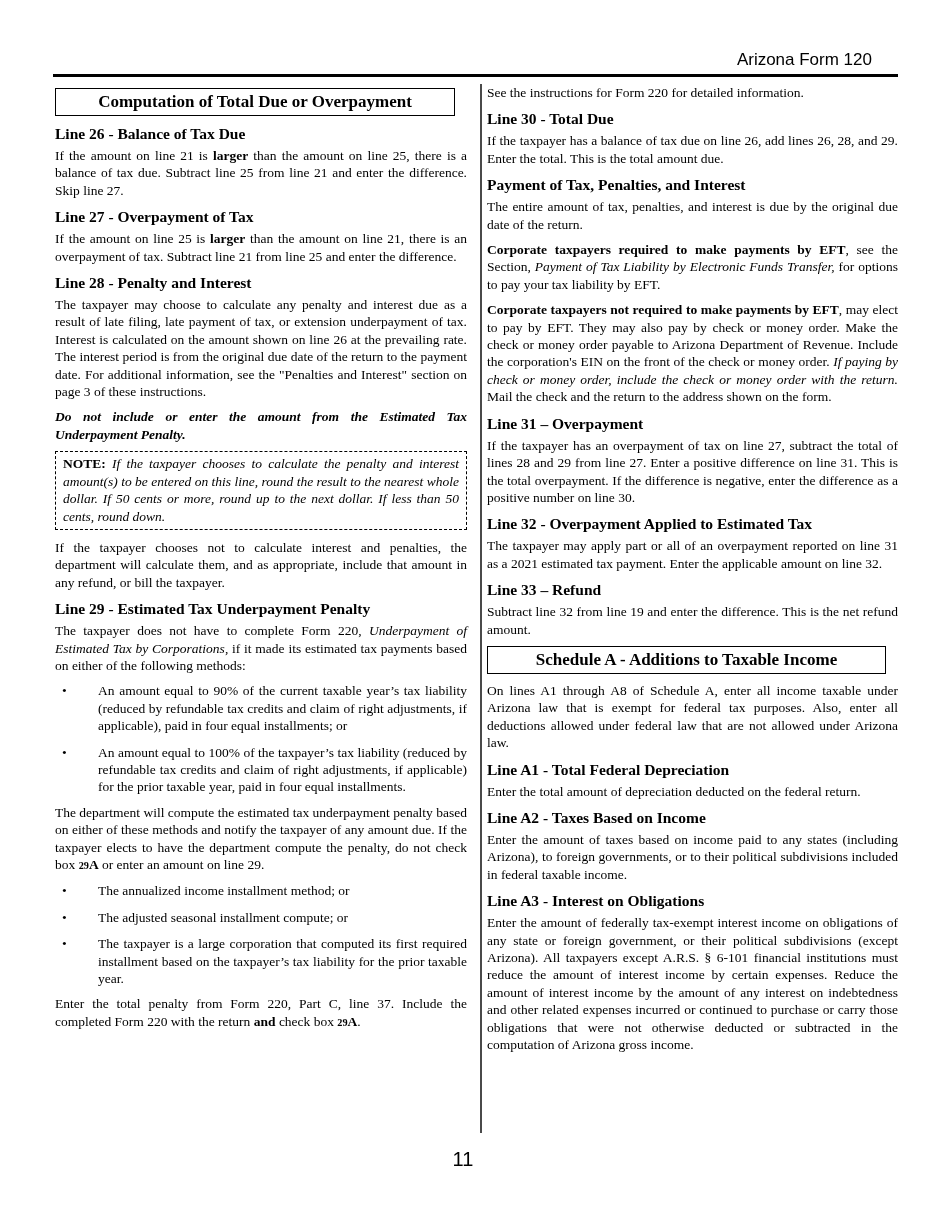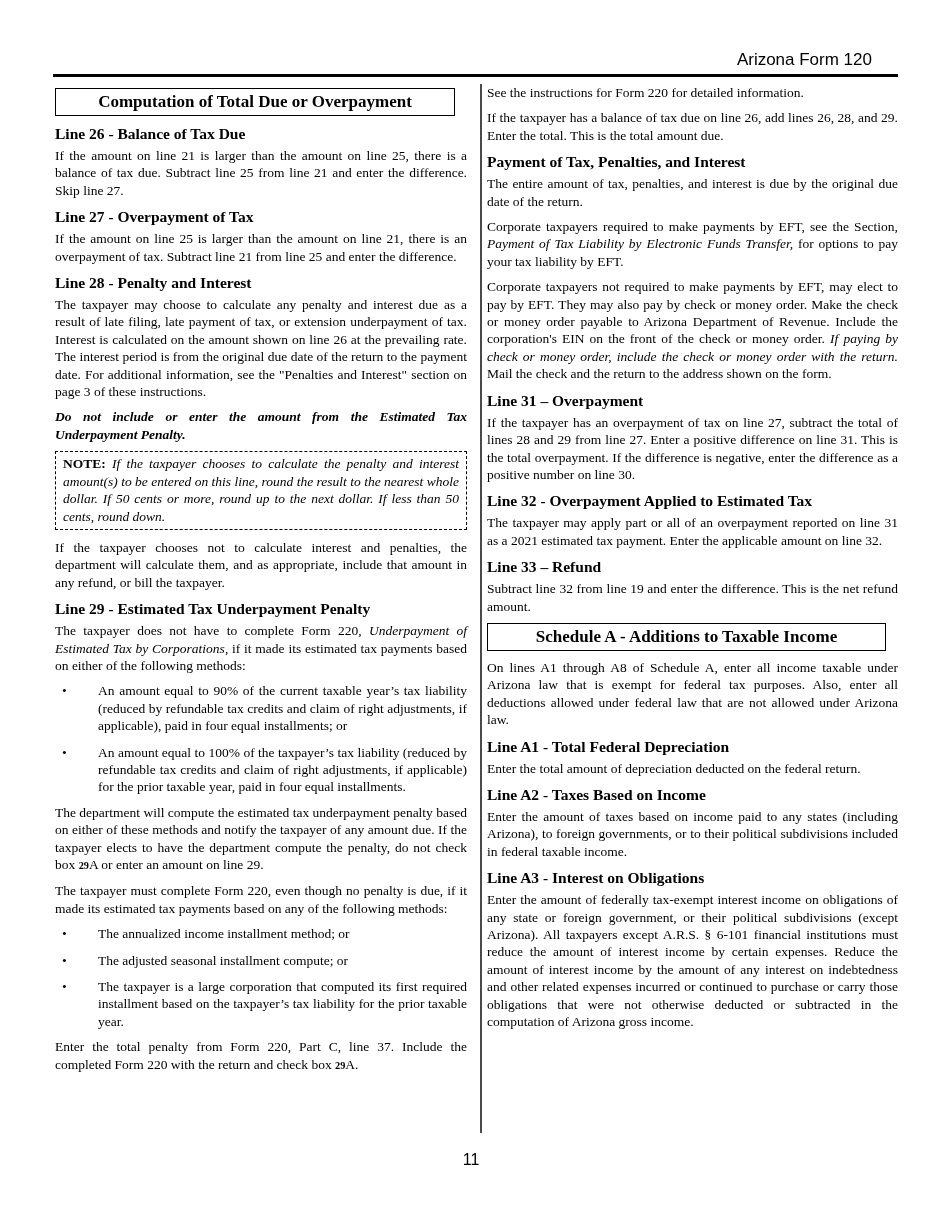--- a/index.html
+++ b/index.html
@@ -57,28 +57,28 @@
     margin:0 0 9px 0;
     text-align:justify;
   }
   .note-box .note-label{font-weight:bold;font-style:normal;}
   .note-box .note-text{font-style:italic;}
   ul.bullets{list-style:none;margin:0 0 8px 0;padding:0;}
   ul.bullets li{display:flex;margin:0 0 9px 0;}
   ul.bullets li:last-child{margin-bottom:8px;}
   .dot{width:43px;flex:0 0 43px;padding-left:7px;box-sizing:border-box;}
   .btxt{flex:1;text-align:justify;}
-  .b{font-weight:normal;}
+  .b{font-weight:bold;}
   .i{font-style:italic;margin-top:28px;}
   .sb{font-weight:bold;font-size:0.76em;}
   .page-number{
-    position:absolute;top:1151px;left:12px;width:918px;
+    position:absolute;top:1151px;left:4px;width:918px;
     text-align:center;
     font-family:"Liberation Sans","DejaVu Sans",sans-serif;
-    font-size:16px;
+    font-size:20px;
   }
 </style>
 </head>
 <body>
 
 <div class="page">
 
   <div class="header-title">Arizona Form 120</div>
   <div class="header-rule"></div>
   <div class="divider"></div>
@@ -110,21 +110,20 @@
           <span class="btxt">An amount equal to 90% of the current taxable year’s tax liability (reduced by refundable tax credits and claim of right adjustments, if applicable), paid in four equal installments; or</span>
         </li>
       <li>
           <span class="dot">•</span>
           <span class="btxt">An amount equal to 100% of the taxpayer’s tax liability (reduced by refundable tax credits and claim of right adjustments, if applicable) for the prior taxable year, paid in four equal installments.</span>
         </li>
     </ul>
 
     <div class="para"><span>The department will compute the estimated tax underpayment penalty based on either of these methods and notify the taxpayer of any amount due. If the taxpayer elects to have the department compute the penalty, do not check box </span><span class="sb">29</span><span class="b">A</span><span> or enter an amount on line 29.</span></div>
 
-    <div class="para"><span>The taxpayer </span><span class="b">must</span><span> complete Form 220, even though no penalty is due, if it made its estimated tax payments based on any of the following methods:</span></div>
 
     <ul class="bullets">
       <li>
           <span class="dot">•</span>
           <span class="btxt">The annualized income installment method; or</span>
         </li>
       <li>
           <span class="dot">•</span>
           <span class="btxt">The adjusted seasonal installment compute; or</span>
         </li>
@@ -135,20 +134,21 @@
     </ul>
 
     <div class="para"><span>Enter the total penalty from Form 220, Part C, line 37. Include the completed Form 220 with the return </span><span class="b">and</span><span> check box </span><span class="sb">29</span><span class="b">A</span><span>.</span></div>
 
   </div>
 
   <div class="col-right">
 
     <div class="para no-just">See the instructions for Form 220 for detailed information.</div>
 
+    <div class="heading">Line 30 - Total Due</div>
     <div class="para">If the taxpayer has a balance of tax due on line 26, add lines 26, 28, and 29.  Enter the total. This is the total amount due.</div>
 
     <div class="heading">Payment of Tax, Penalties, and Interest</div>
     <div class="para">The entire amount of tax, penalties, and interest is due by the original due date of the return.</div>
     <div class="para"><span class="b">Corporate taxpayers required to make payments by EFT</span><span>, see the Section, </span><span class="i">Payment of Tax Liability by Electronic Funds Transfer,</span><span> for options to pay your tax liability by EFT.</span></div>
     <div class="para"><span class="b">Corporate taxpayers not required to make payments by EFT</span><span>, may elect to pay by EFT.  They may also pay by check or money order.  Make the check or money order payable to Arizona Department of Revenue. Include the corporation's EIN on the front of the check or money order.  </span><span class="i">If paying by check or money order, include the check or money order with the return.</span><span>  Mail the check and the return to the address shown on the form.</span></div>
 
     <div class="heading">Line 31 – Overpayment</div>
     <div class="para">If the taxpayer has an overpayment of tax on line 27, subtract the total of lines 28 and 29 from line 27. Enter a positive difference on line 31. This is the total overpayment. If the difference is negative, enter the difference as a positive number on line 30.</div>
 

